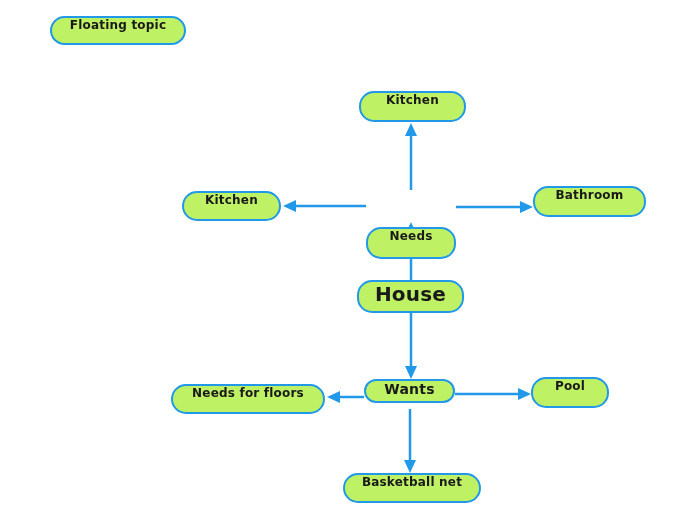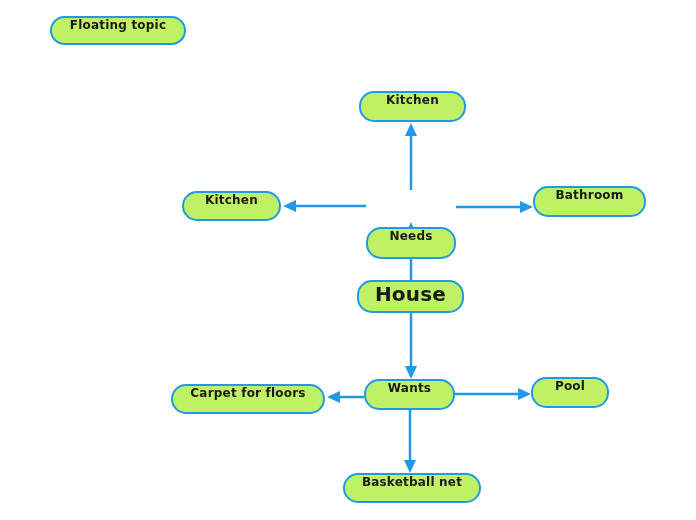--- a/index.html
+++ b/index.html
@@ -87,23 +87,23 @@
     <div class="node" style="left: 366px; top: 190px; width: 90px; height: 32px; font-size: 12px; margin-top: 37px;">
       <span>Needs</span>
     </div>
     <div class="node" style="left: 533px; top: 186px; width: 113px; height: 31px; font-size: 12px;">
       <span>Bathroom</span>
     </div>
     <div class="node" style="left: 357px; top: 280px; width: 107px; height: 33px; font-size: 20px;">
       <span>House</span>
     </div>
     <div class="node" style="left: 171px; top: 384px; width: 154px; height: 30px; font-size: 12px;">
-      <span>Carpet for floors</span>
+      <span>Needs for floors</span>
     </div>
-    <div class="node" style="left: 364px; top: 379px; width: 91px; height: 31px; font-size: 12px;">
+    <div class="node" style="left: 364px; top: 379px; width: 91px; height: 24px; font-size: 14px;">
       <span>Wants</span>
     </div>
     <div class="node" style="left: 531px; top: 377px; width: 78px; height: 31px; font-size: 12px;">
       <span>Pool</span>
     </div>
     <div class="node" style="left: 343px; top: 473px; width: 138px; height: 30px; font-size: 12px;">
       <span>Basketball net</span>
     </div>
   </div>
 

